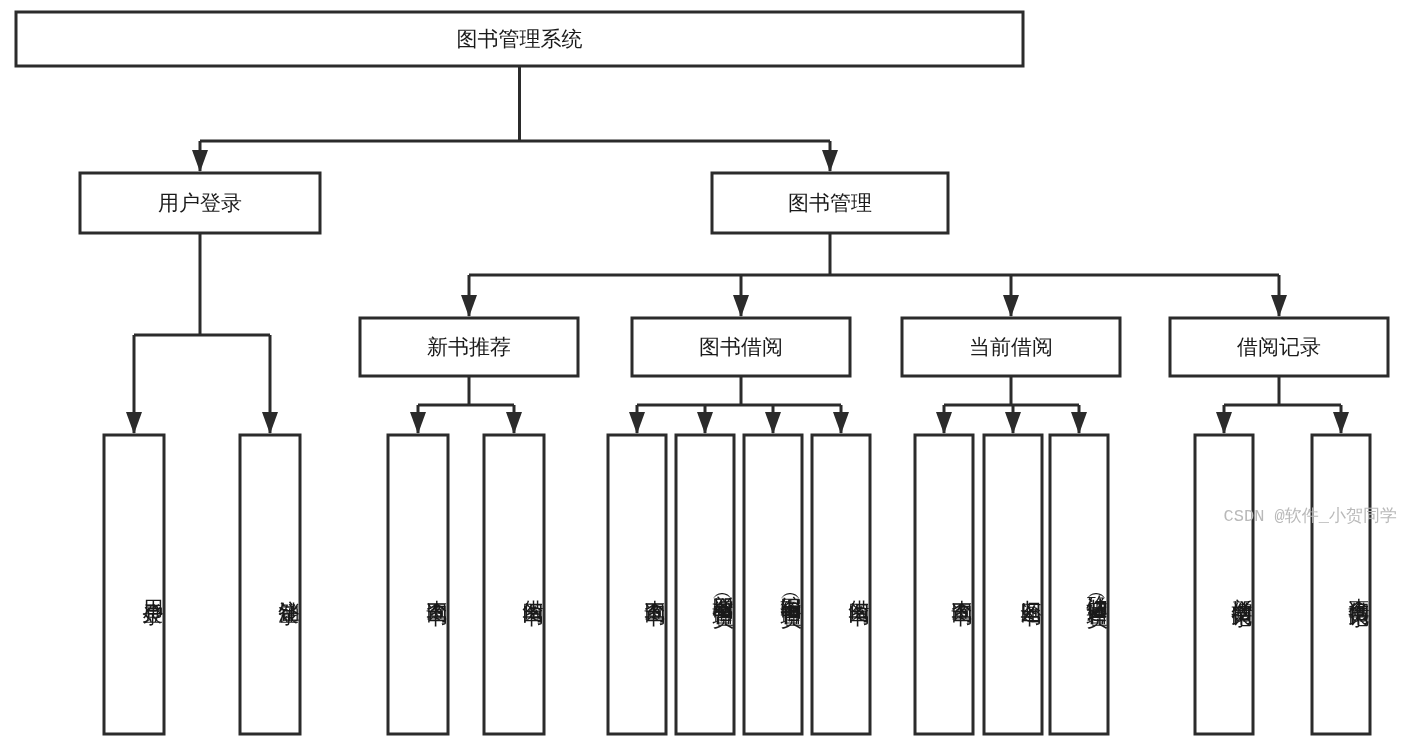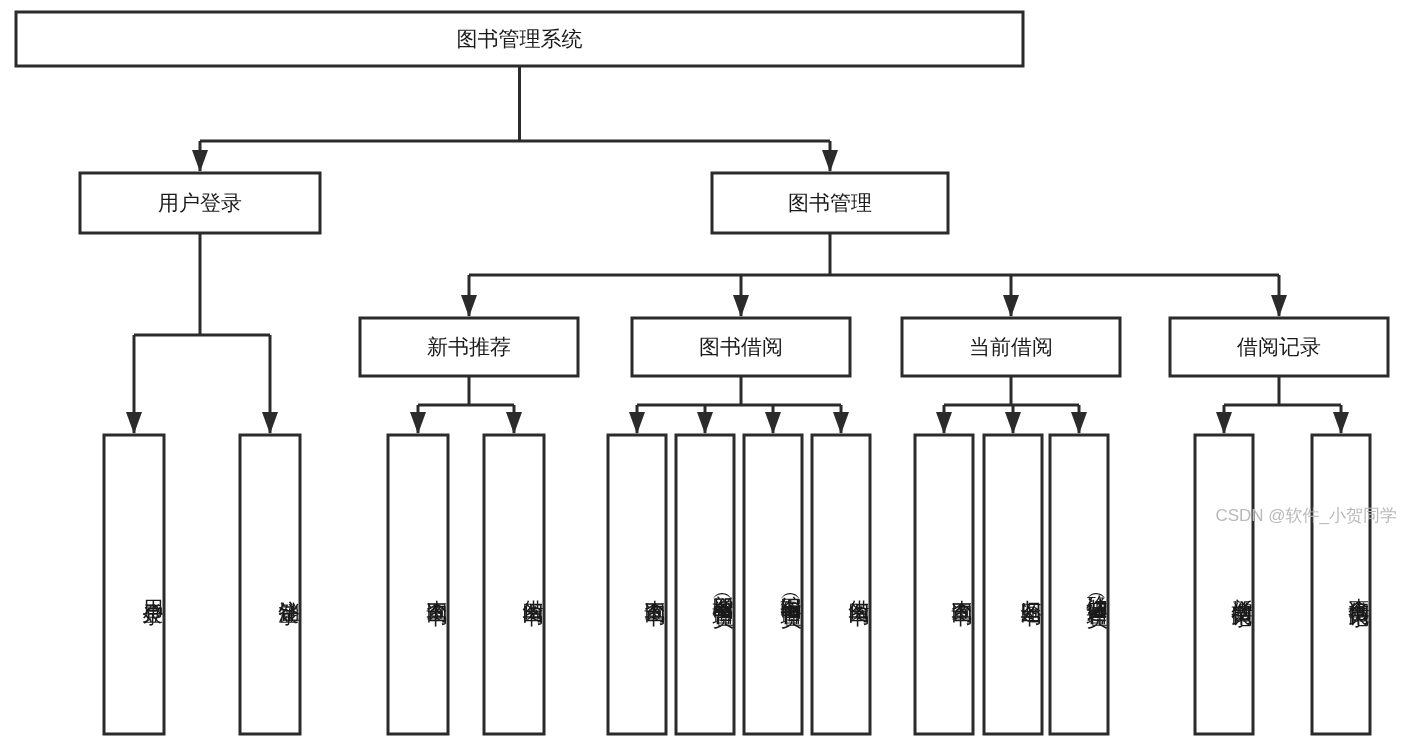--- a/index.html
+++ b/index.html
@@ -5,21 +5,21 @@
   html,body{margin:0;padding:0;background:#ffffff;}
   body{width:1405px;height:747px;overflow:hidden;
        font-family:"DejaVu Sans","Liberation Sans",sans-serif;}
   #canvas{position:relative;width:1405px;height:533px;}
   svg{position:absolute;top:0;left:0;}
   .box-rect{fill:#ffffff;stroke:#2b2b2b;stroke-width:3;}
   .conn{stroke:#2b2b2b;stroke-width:3;fill:none;stroke-linecap:butt;}
   .label{fill:#1a1a1a;font-family:"DejaVu Sans","Liberation Sans",sans-serif;
          font-size:21px;text-anchor:middle;dominant-baseline:middle;}
   .watermark{position:absolute;right:8px;bottom:6px;color:#b9b9b9;
-             font-size:17px;font-family:Liberation Sans, sans-serif;
+             font-size:17px;font-family:Liberation Mono, monospace;
              white-space:nowrap;}
   .vbox-label{position:absolute;writing-mode:vertical-rl;text-orientation:upright;
               font-size:21px;color:#1a1a1a;letter-spacing:2px;
               display:flex;align-items:flex-start;justify-content:center;
               line-height:1.05;pointer-events:none;}
 </style>
 </head>
 <body>
 
 <div id="canvas">

